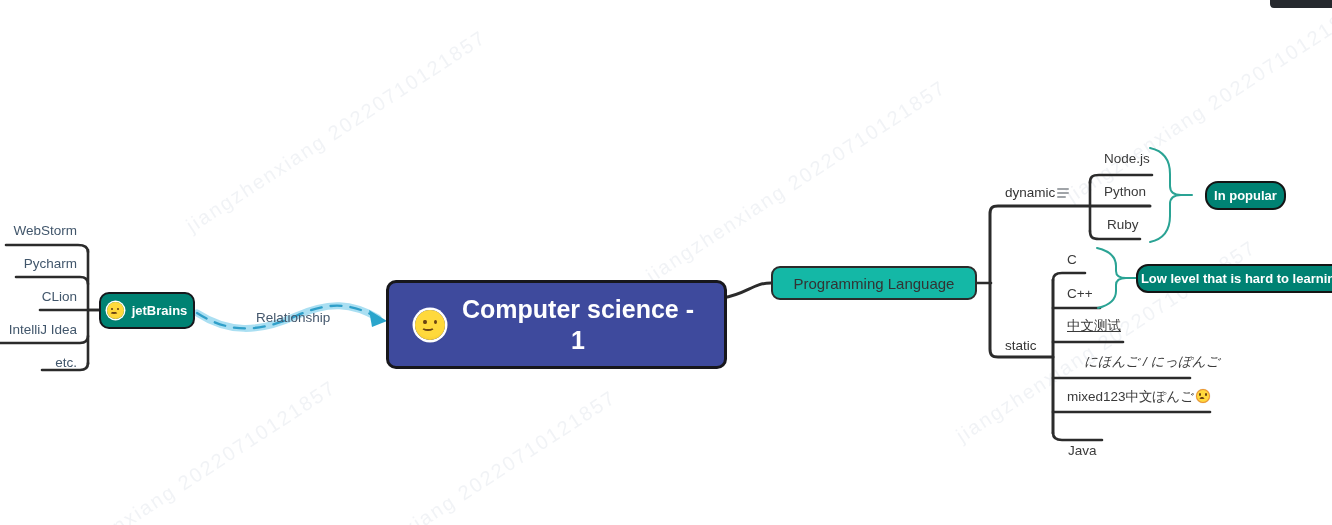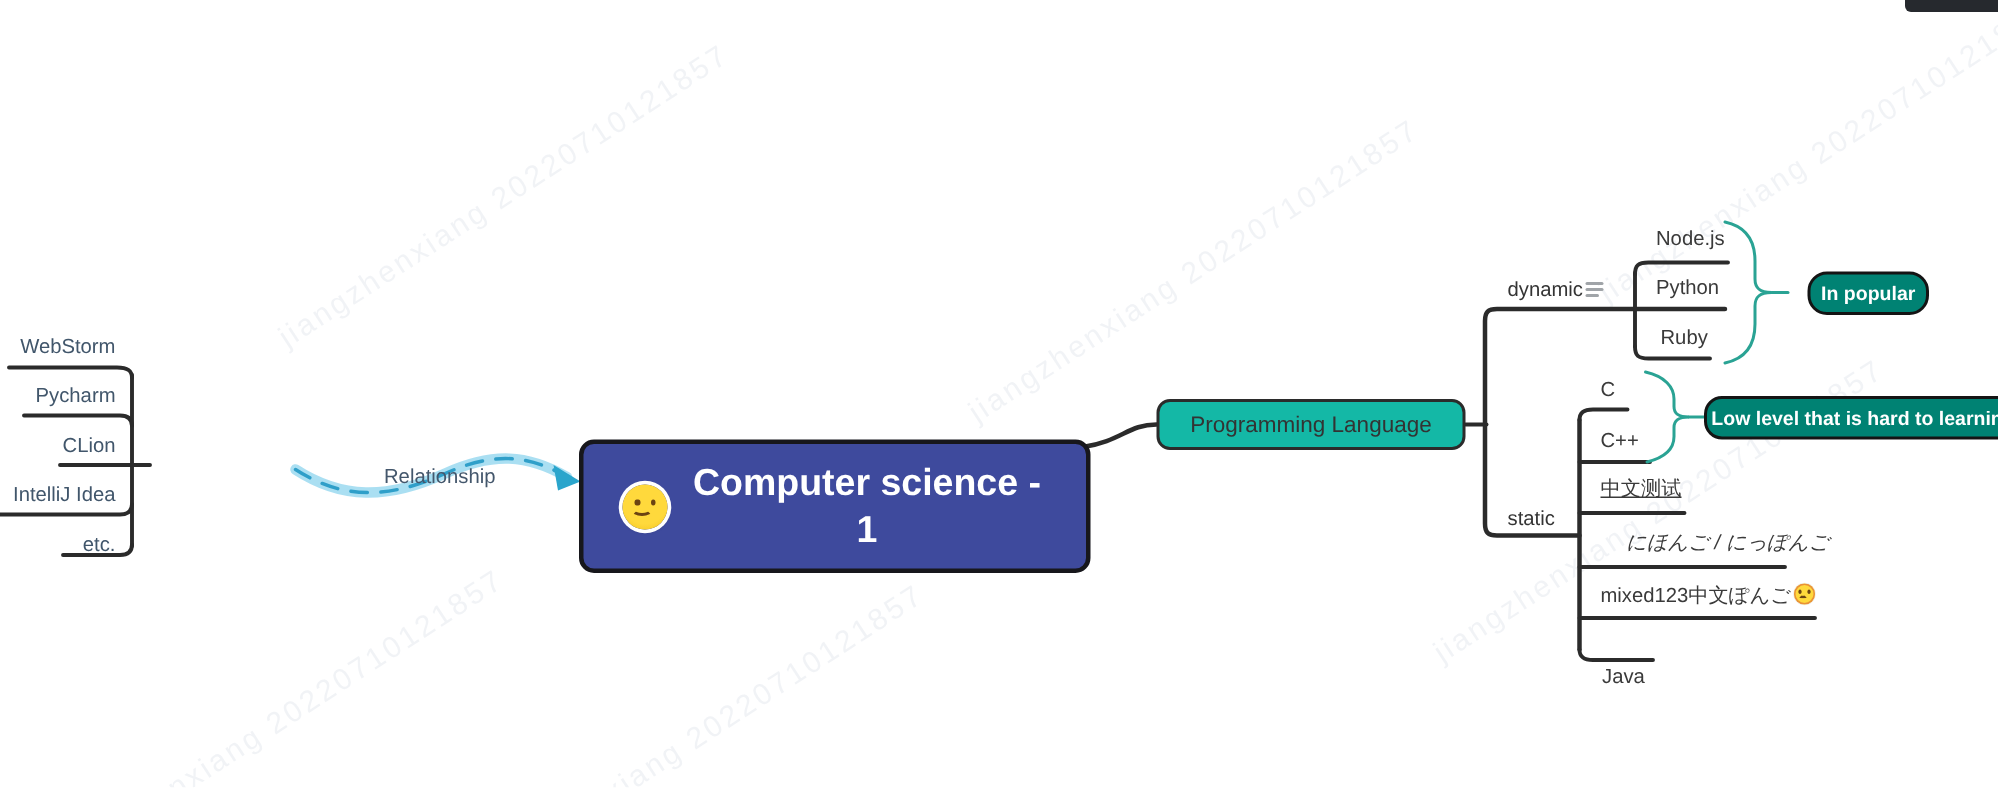--- a/index.html
+++ b/index.html
@@ -33,21 +33,21 @@
     position: absolute;
     left: 1270px; top: 0;
     width: 62px; height: 8px;
     background: #26292e;
     border-radius: 0 0 0 4px;
   }
 
   
   .root-node {
     position: absolute;
-    left: 386px; top: 293px;
+    left: 386px; top: 280px;
     width: 341px; height: 89px;
     background: #3e4a9d;
     border: 3px solid #17171c;
     border-radius: 10px;
     display: flex; align-items: center; justify-content: center;
     gap: 13px; padding: 0 16px;
     cursor: pointer;
   }
   .root-node .root-label {
     color: #ffffff; font-weight: bold; font-size: 25px;
@@ -211,20 +211,28 @@
   </svg>
 
   <div class="toolbar-fragment"></div>
 
   <div class="topic left" style="top:223px;">WebStorm</div>
   <div class="topic left" style="top:256px;">Pycharm</div>
   <div class="topic left" style="top:289px;">CLion</div>
   <div class="topic left" style="top:322px;">IntelliJ Idea</div>
   <div class="topic left" style="top:355px;">etc.</div>
 
+  <div class="jb-node">
+    <span class="smiley s17">
+        <span class="eye l"></span>
+        <span class="eye r"></span>
+        <span class="mouth"></span>
+      </span>
+    <span>jetBrains</span>
+  </div>
 
   <div class="rel-label">Relationship</div>
 
   <div class="root-node">
     <span class="smiley s30">
         <span class="eye l"></span>
         <span class="eye r"></span>
         <span class="mouth"></span>
       </span>
     <span class="root-label">Computer science - 1</span>

